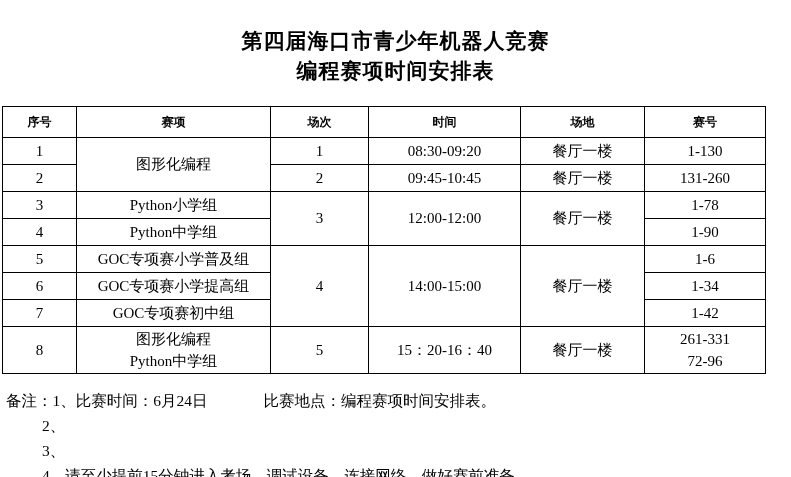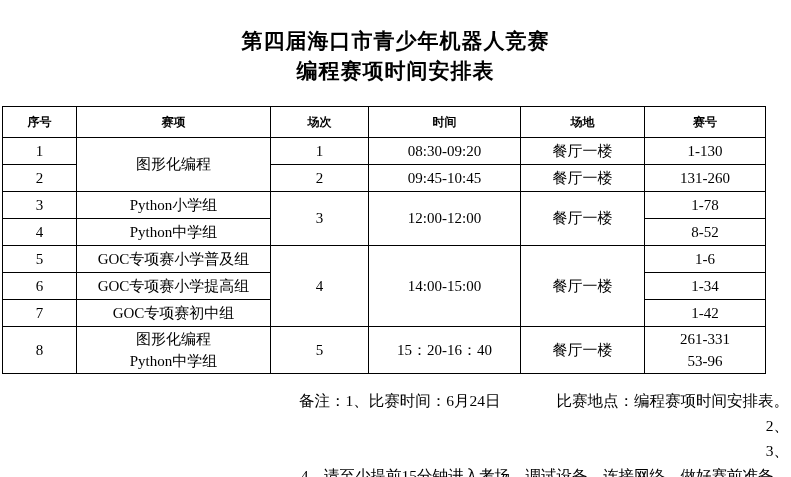--- a/index.html
+++ b/index.html
@@ -66,21 +66,20 @@
   td.two-line div { white-space: nowrap; }
 
   .notes {
     margin-top: 14px;
     font-size: 15.5px;
     line-height: 25px;
   }
   .note-row {
     display: flex;
     white-space: nowrap;
-    justify-content: flex-end;
   }
   .note-indent-1 { padding-left: 4px; }
   .note-indent-2 { padding-left: 40px; }
   .note-gap { display: inline-block; width: 56px; }
 </style>
 </head>
 <body>
 
 <div class="page">
 
@@ -128,21 +127,21 @@
         <td>3</td>
         <td>Python小学组</td>
         <td rowspan="2">3</td>
         <td rowspan="2">12:00-12:00</td>
         <td rowspan="2">餐厅一楼</td>
         <td>1-78</td>
       </tr>
       <tr>
         <td>4</td>
         <td>Python中学组</td>
-        <td>8-52</td>
+        <td>1-90</td>
       </tr>
       <tr>
         <td>5</td>
         <td>GOC专项赛小学普及组</td>
         <td rowspan="3">4</td>
         <td rowspan="3">14:00-15:00</td>
         <td rowspan="3">餐厅一楼</td>
         <td>1-6</td>
       </tr>
       <tr>
@@ -159,21 +158,21 @@
         <td>8</td>
         <td class="two-line">
           <div>图形化编程</div>
           <div>Python中学组</div>
         </td>
         <td>5</td>
         <td>15：20-16：40</td>
         <td>餐厅一楼</td>
         <td class="two-line">
           <div>261-331</div>
-          <div>53-96</div>
+          <div>72-96</div>
         </td>
       </tr>
     </tbody>
   </table>
 
   <div class="notes">
     <div class="note-row note-indent-1">
       <span>备注：</span>
       <span>1、</span>
       <span>比赛时间：6月24日</span>

